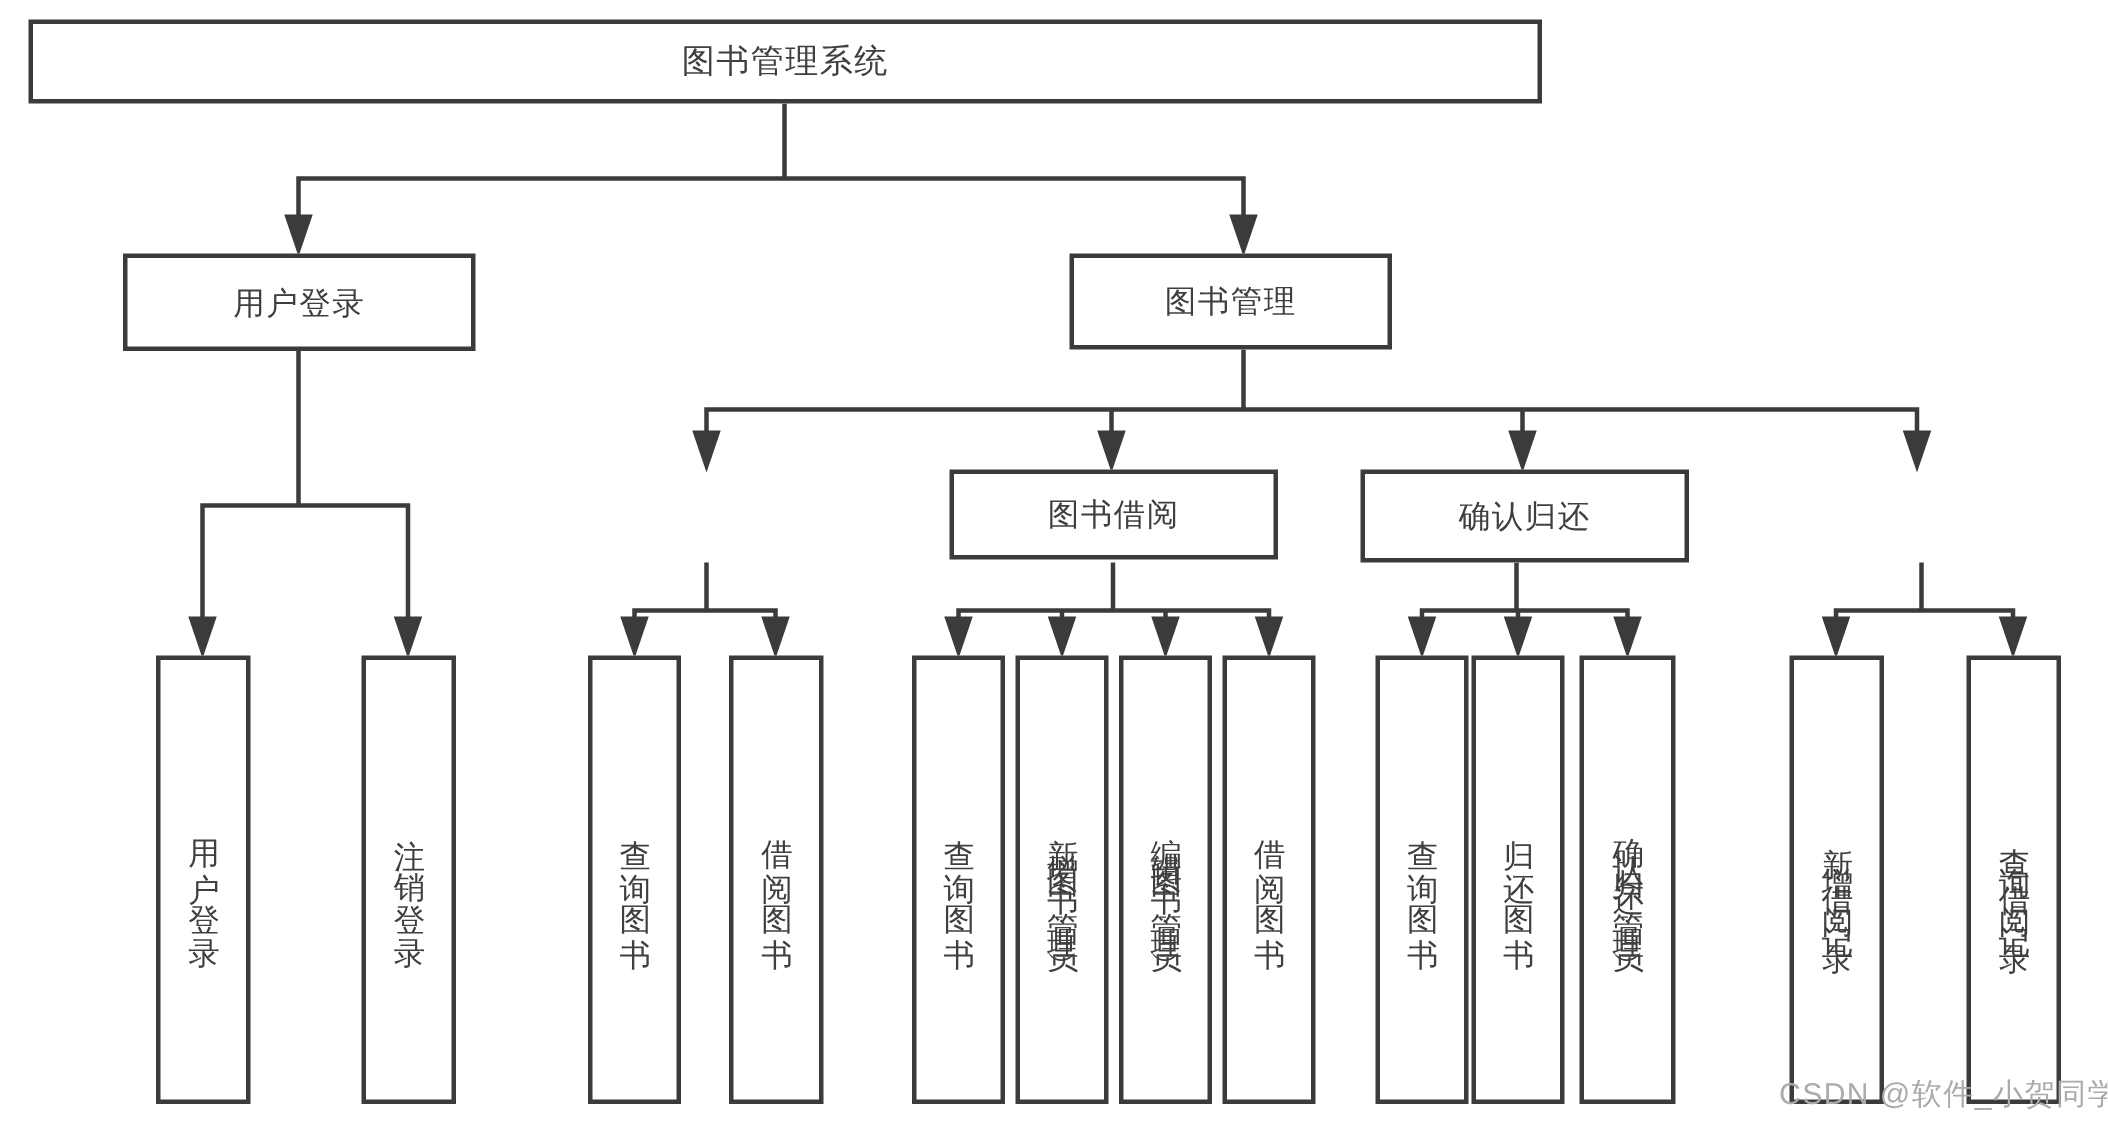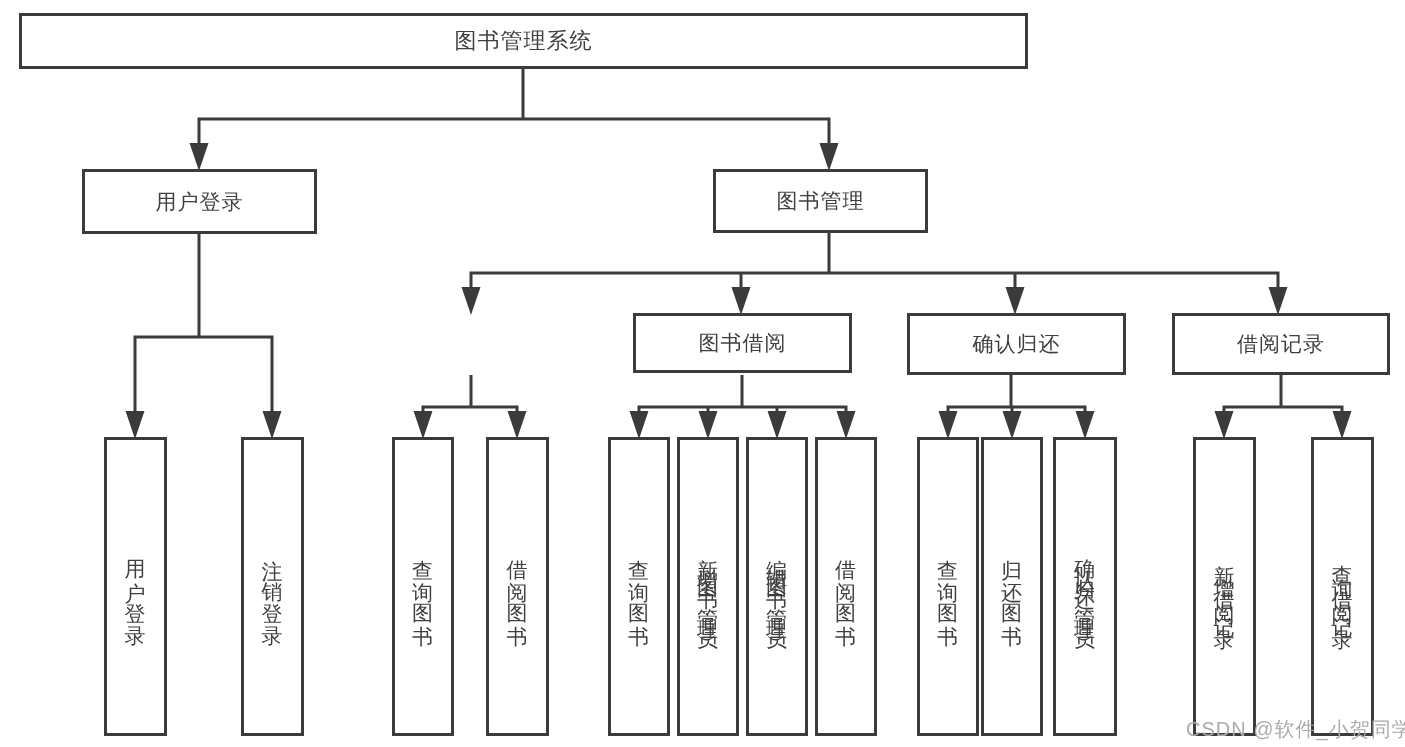--- a/index.html
+++ b/index.html
@@ -92,23 +92,20 @@
   <div class="box hnode" style="left:713px;top:169px;width:215px;height:64px">
     <span>图书管理</span>
   </div>
 
   <div class="box hnode" style="left:633px;top:313px;width:219px;height:60px">
     <span>图书借阅</span>
   </div>
   <div class="box hnode" style="left:907px;top:313px;width:219px;height:62px">
     <span>确认归还</span>
   </div>
-  <div class="box hnode" style="left:1172px;top:313px;width:218px;height:62px">
-    <span>借阅记录</span>
-  </div>
 
   <div class="box vbox" style="left:104px;top:437px;width:63px;height:299px">
     <span class="vlabel" style="letter-spacing: 22px;">用户登录</span>
   </div>
   <div class="box vbox" style="left:241px;top:437px;width:63px;height:299px">
     <span class="vlabel" style="letter-spacing: 22px;">注销登录</span>
   </div>
 
   <div class="box vbox" style="left:392px;top:437px;width:62px;height:299px">
     <span class="vlabel" style="letter-spacing: 22px;">查询图书</span>

